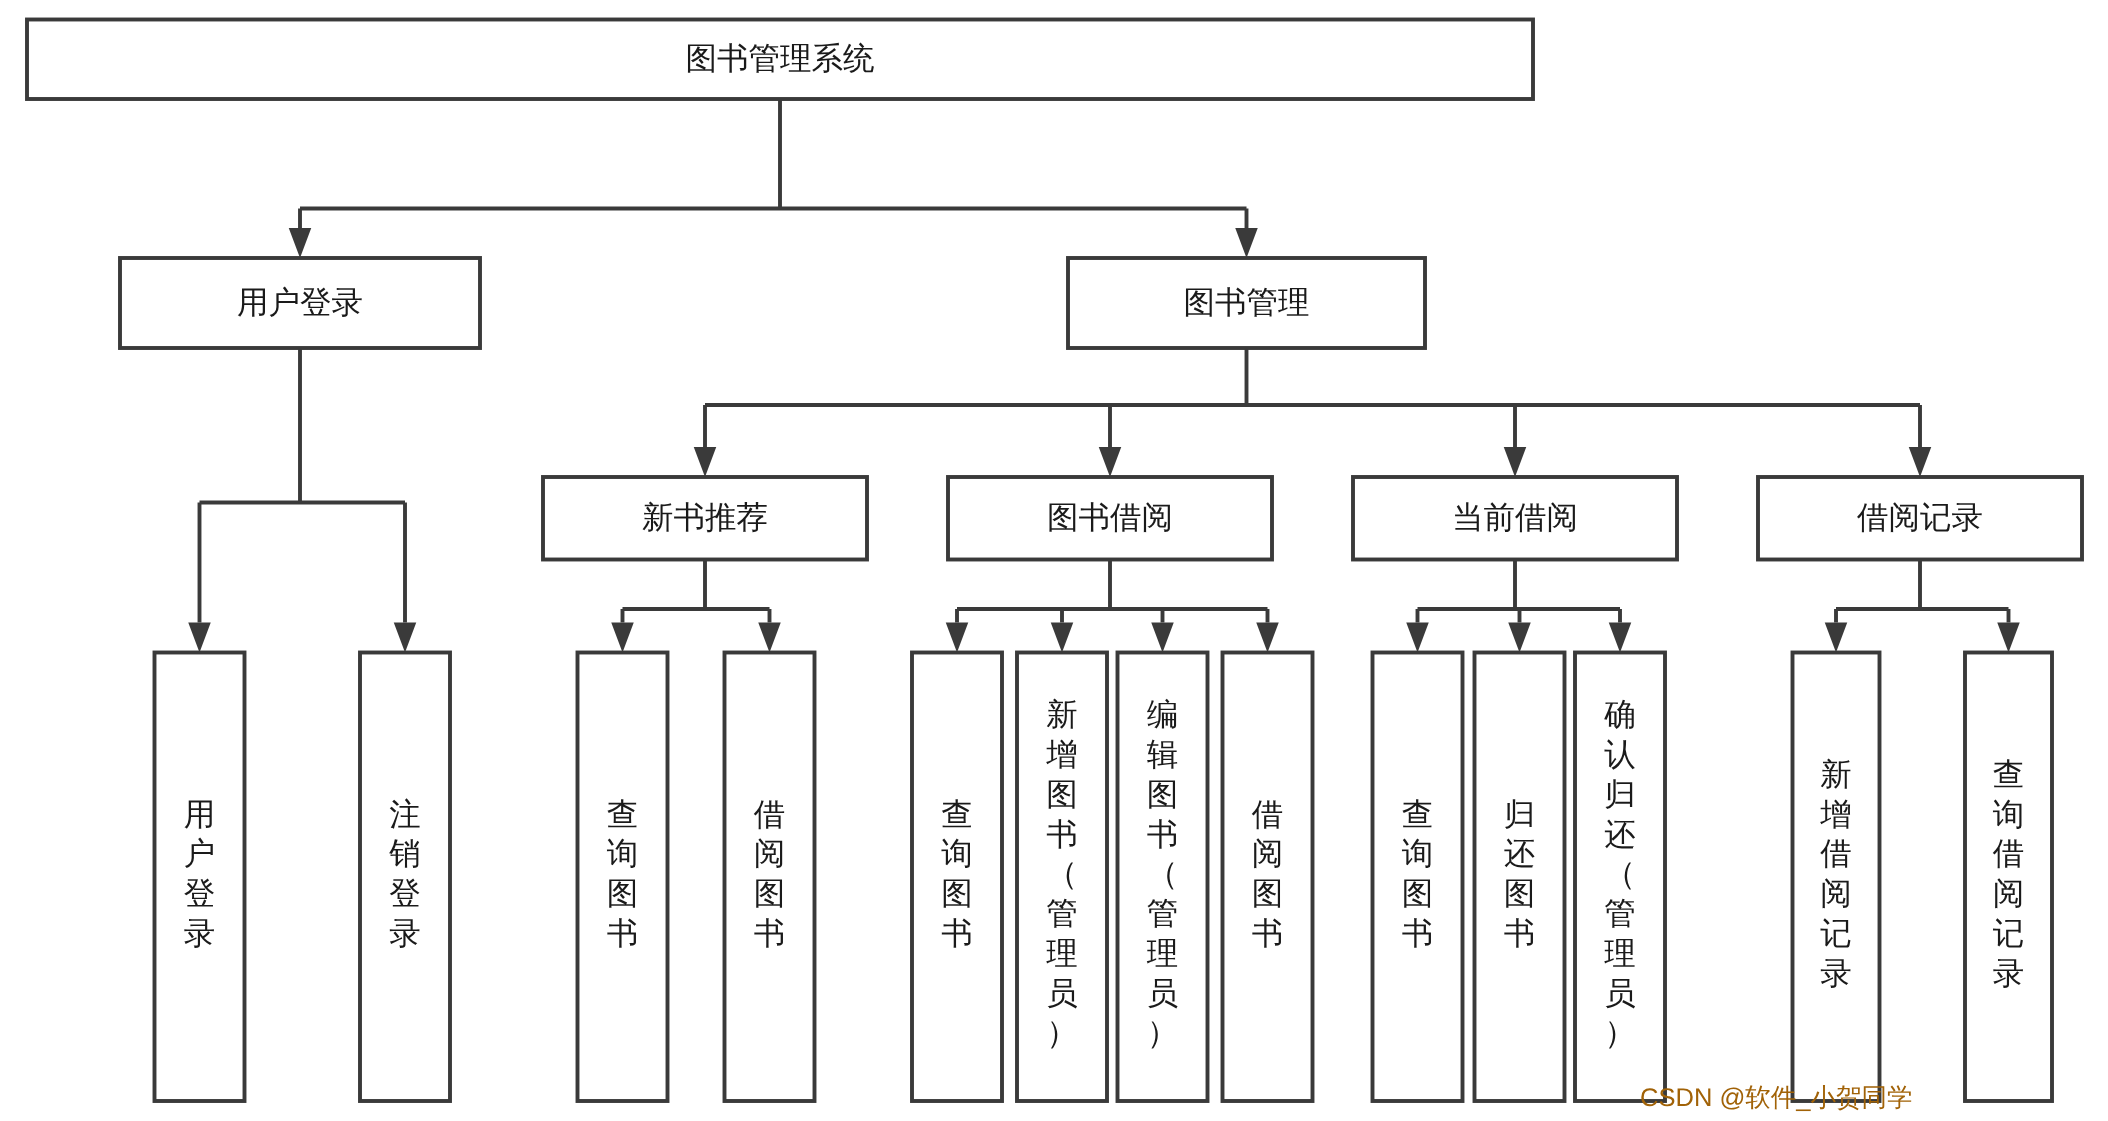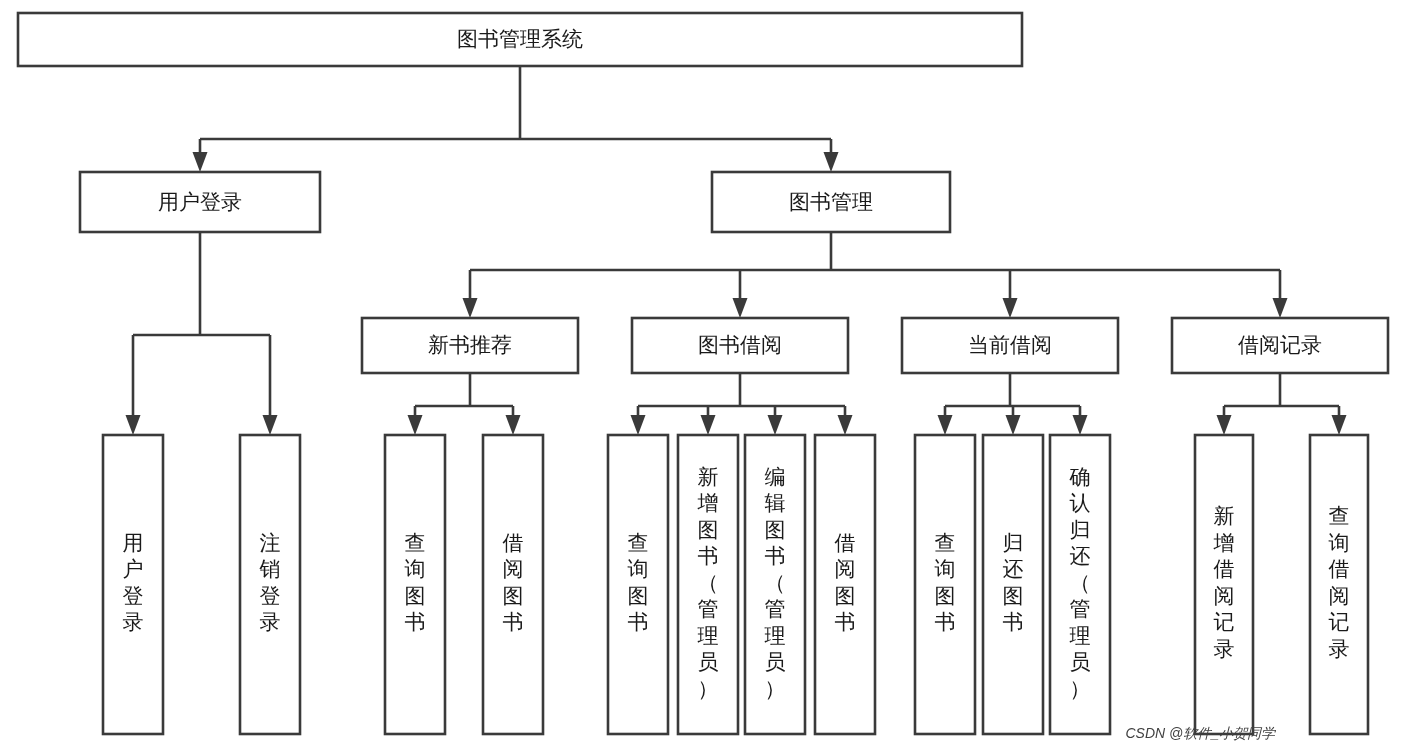--- a/index.html
+++ b/index.html
@@ -53,27 +53,26 @@
     stroke-linecap: butt;
   }
   .arrow-head {
     fill: #3a3a3a;
     stroke: none;
   }
   .watermark {
     position: absolute;
     right: 8px;
     bottom: 4px;
-    color: #404040;
-    font-family: "Liberation Sans", "DejaVu Sans", sans-serif;
-    font-size: 14px;
+    color: #a16207;
+    font-family: "Liberation Sans", "DejaVu Sans", sans-serif;
+    font-size: 17px;
     white-space: nowrap;
     user-select: none;
     pointer-events: none;
-    font-style: italic;
   }
 </style>
 </head>
 <body>
 
 <div id="diagram-root">
   <svg class="diagram" id="diagram-svg" viewBox="0 0 1405 747" xmlns="http://www.w3.org/2000/svg">
       <g>
         <line x1="520" y1="66" x2="520" y2="139" class="connector"></line>
         <line x1="200" y1="139" x2="831" y2="139" class="connector"></line>

